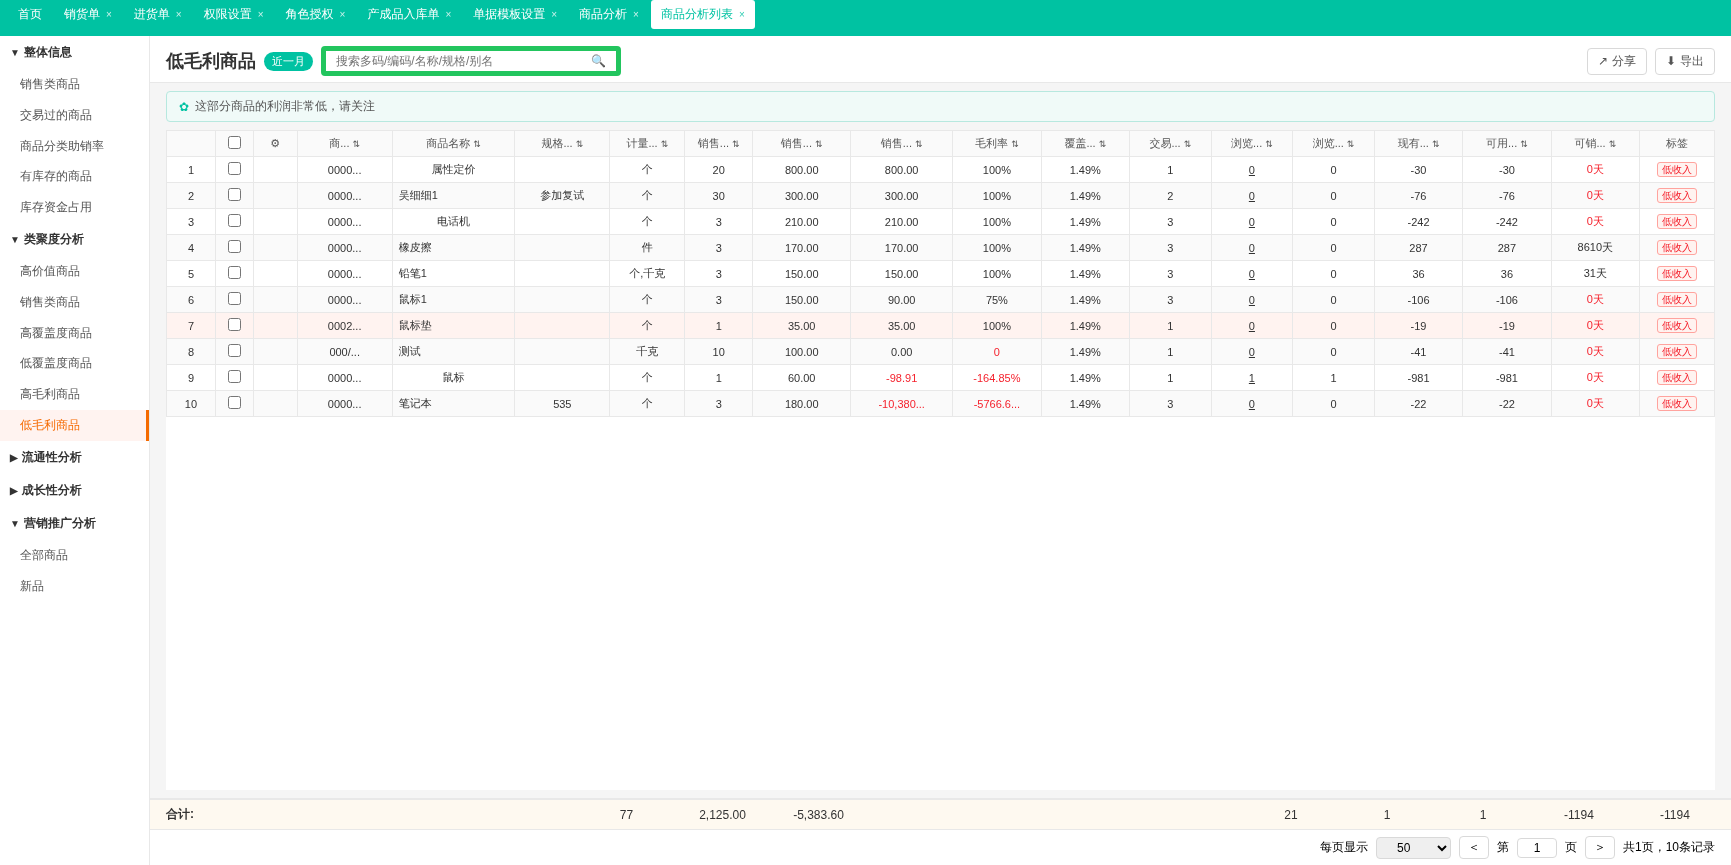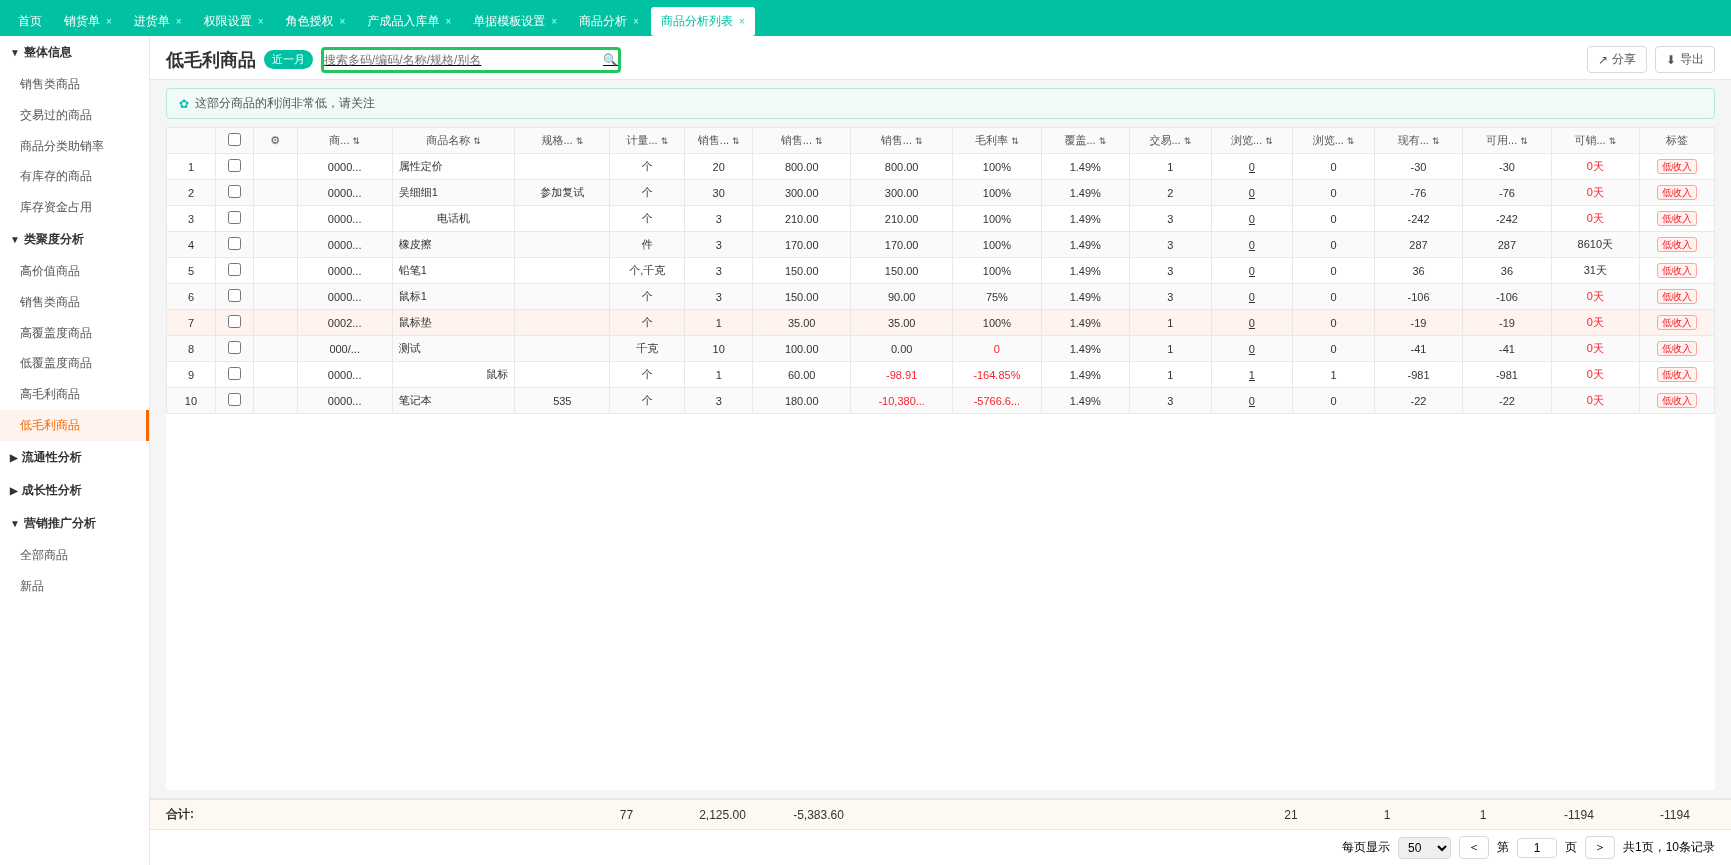--- a/index.html
+++ b/index.html
@@ -2,21 +2,21 @@
 <html><head>
   <meta charset="utf-8">
   <style>
     * { box-sizing: border-box; margin: 0; padding: 0; font-family: 'Microsoft YaHei', Arial, sans-serif; font-size: 12px; }
     body { background: #f5f5f5; overflow: hidden; }
 
     
     .top-nav {
       background: #00c2a2;
       display: flex;
-      align-items: flex-end;
+      align-items: flex-start;
       height: 36px;
       padding: 0 8px;
       gap: 2px;
     }
     .nav-item {
       color: #fff;
       padding: 6px 10px;
       cursor: pointer;
       white-space: nowrap;
       border-radius: 3px;
@@ -86,27 +86,26 @@
       color: #fff;
       padding: 2px 8px;
       border-radius: 12px;
       font-size: 11px;
       cursor: pointer;
       border: none;
     }
     .search-box {
       display: flex;
       align-items: center;
-      border: 3px solid #22c55e;
+      border: 5px solid #22c55e;
       border-radius: 4px;
-      padding: 3px 0;
+      padding: 3px 10px;
       flex: 1;
       max-width: 300px;
       background: #fff;
-      text-decoration: underline;
     }
     .search-box input {
       border: none;
       outline: none;
       font-size: 12px;
       flex: 1;
       color: #999;
     }
     .header-actions {
       margin-left: auto;
@@ -203,21 +202,21 @@
       align-items: center;
       justify-content: flex-end;
       padding: 6px 16px;
       background: #fff;
       border-top: 1px solid #e8e8e8;
       gap: 8px;
     }
     .page-size-select {
       border: 1px solid #d9d9d9;
       border-radius: 4px;
-      padding: 2px 5px;
+      padding: 2px 16px;
       font-size: 12px;
     }
     .page-btn {
       border: 1px solid #d9d9d9;
       background: #fff;
       padding: 2px 8px;
       border-radius: 4px;
       cursor: pointer;
       font-size: 12px;
     }
@@ -383,21 +382,21 @@
             <th class="col-sellable">可销... <span style="font-size:9px;">⇅</span></th>
             <th class="col-tag">标签</th>
           </tr>
         </thead>
         <tbody id="table-body">
         <tr>
       <td>1</td>
       <td><input type="checkbox" style=""></td>
       <td></td>
       <td>0000...</td>
-      <td style="text-align:left;">属性定价</td>
+      <td style="text-align:center;">属性定价</td>
       <td></td>
       <td>个</td>
       <td>20</td>
       <td>800.00</td>
       <td style="color:#333">800.00</td>
       <td style="color:#333">100%</td>
       <td>1.49%</td>
       <td>1</td>
       <td class="underline">0</td>
       <td>0</td>
@@ -551,21 +550,21 @@
       <td>-41</td>
       <td>-41</td>
       <td style="color:#f5222d">0天</td>
       <td><span class="tag-label">低收入</span></td>
     </tr>
             <tr>
       <td>9</td>
       <td><input type="checkbox" style=""></td>
       <td></td>
       <td>0000...</td>
-      <td style="text-align:right;margin-left:8px;">鼠标</td>
+      <td style="text-align:center;margin-left:8px;">鼠标</td>
       <td></td>
       <td>个</td>
       <td>1</td>
       <td>60.00</td>
       <td style="color:#f5222d">-98.91</td>
       <td style="color:#f5222d">-164.85%</td>
       <td>1.49%</td>
       <td>1</td>
       <td class="underline">1</td>
       <td>1</td>

